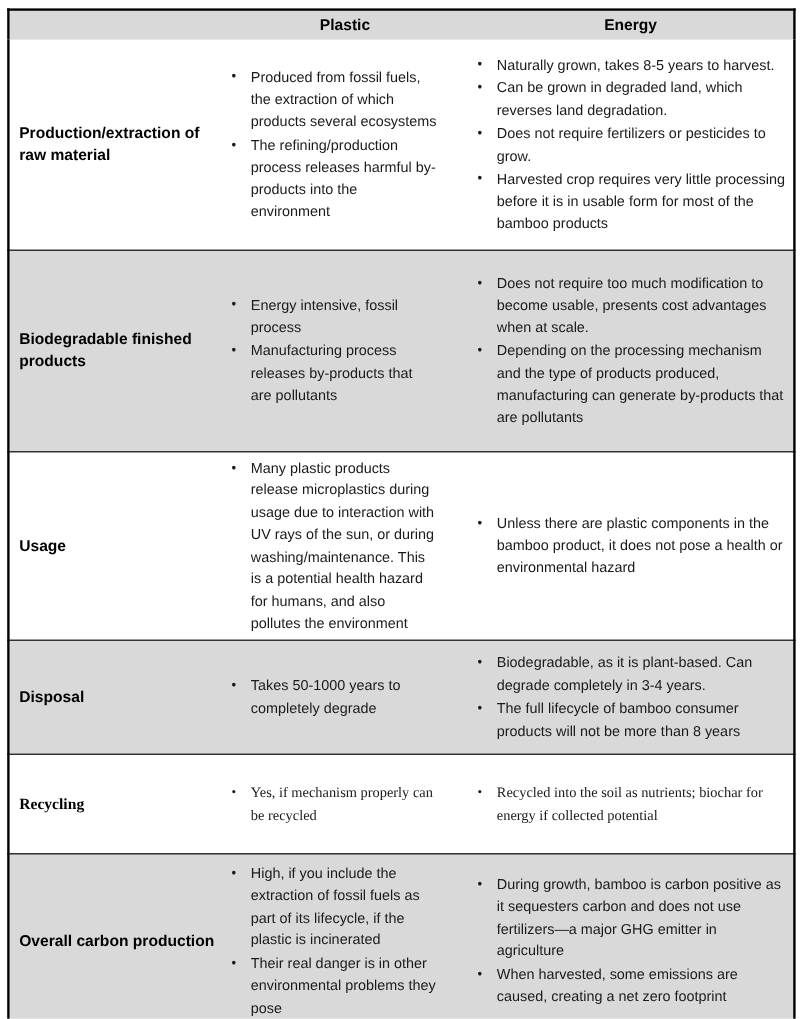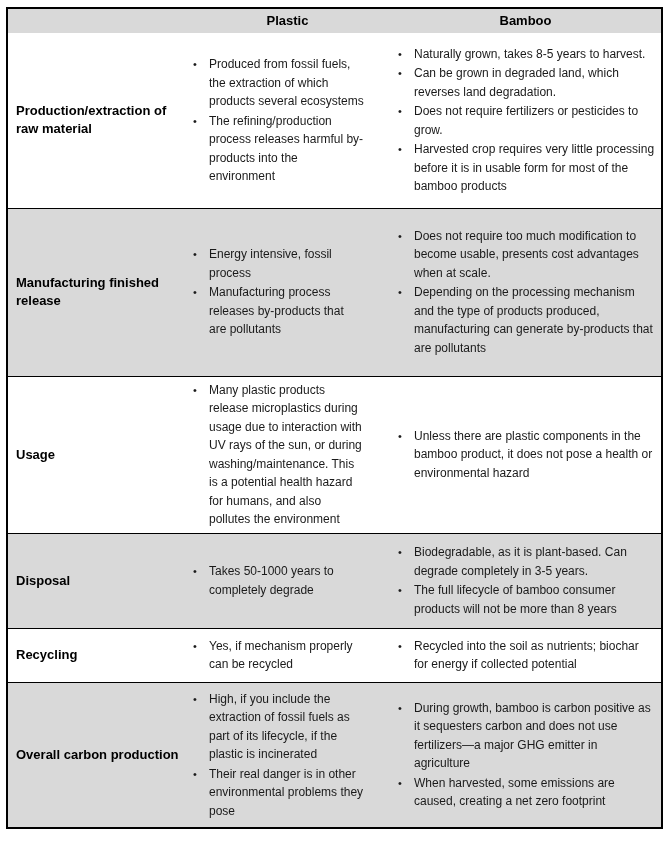--- a/index.html
+++ b/index.html
@@ -72,38 +72,38 @@
     position:absolute;
     left:5px;top:0;
     font-size:11px;
   }
 
   
   tr.r0{height:175px;}
   tr.r1{height:168px;}
   tr.r2{height:154px;}
   tr.r3{height:95px;}
-  tr.r4{height:54px;}
+  tr.r4{height:83px;font-family:Liberation Serif, serif;}
   tr.r5{height:146px;}
 </style>
 </head>
 <body>
 
 <div class="page">
   <table class="cmp">
     <colgroup>
       <col class="c-label">
       <col class="c-plastic">
       <col class="c-bamboo">
     </colgroup>
     <thead>
       <tr class="header-row shaded">
         <th></th>
         <th>Plastic</th>
-        <th>Bamboo</th>
+        <th>Energy</th>
       </tr>
     </thead>
     <tbody>
       <tr class="r0">
         <th class="row-label">Production/extraction of raw material</th>
         <td class="cell-plastic">
           <ul class="bullets">
               <li><span class="bullet">•</span><span>Produced from fossil fuels, the extraction of which products several ecosystems</span></li>
               <li><span class="bullet">•</span><span>The refining/production process releases harmful by-products into the environment</span></li>
             </ul>
@@ -111,21 +111,21 @@
         <td class="cell-bamboo">
           <ul class="bullets">
               <li><span class="bullet">•</span><span>Naturally grown, takes 8-5 years to harvest.</span></li>
               <li><span class="bullet">•</span><span>Can be grown in degraded land, which reverses land degradation.</span></li>
               <li><span class="bullet">•</span><span>Does not require fertilizers or pesticides to grow.</span></li>
               <li><span class="bullet">•</span><span>Harvested crop requires very little processing before it is in usable form for most of the bamboo products</span></li>
             </ul>
         </td>
       </tr>
       <tr class="r1 shaded">
-        <th class="row-label">Manufacturing finished release</th>
+        <th class="row-label">Biodegradable finished products</th>
         <td class="cell-plastic">
           <ul class="bullets">
               <li><span class="bullet">•</span><span>Energy intensive, fossil process</span></li>
               <li><span class="bullet">•</span><span>Manufacturing process releases by-products that are pollutants</span></li>
             </ul>
         </td>
         <td class="cell-bamboo">
           <ul class="bullets">
               <li><span class="bullet">•</span><span>Does not require too much modification to become usable, presents cost advantages when at scale.</span></li>
               <li><span class="bullet">•</span><span>Depending on the processing mechanism and the type of products produced, manufacturing can generate by-products that are pollutants</span></li>
@@ -147,21 +147,21 @@
       </tr>
       <tr class="r3 shaded">
         <th class="row-label">Disposal</th>
         <td class="cell-plastic">
           <ul class="bullets">
               <li><span class="bullet">•</span><span>Takes 50-1000 years to completely degrade</span></li>
             </ul>
         </td>
         <td class="cell-bamboo">
           <ul class="bullets">
-              <li><span class="bullet">•</span><span>Biodegradable, as it is plant-based. Can degrade completely in 3-5 years.</span></li>
+              <li><span class="bullet">•</span><span>Biodegradable, as it is plant-based. Can degrade completely in 3-4 years.</span></li>
               <li><span class="bullet">•</span><span>The full lifecycle of bamboo consumer products will not be more than 8 years</span></li>
             </ul>
         </td>
       </tr>
       <tr class="r4">
         <th class="row-label">Recycling</th>
         <td class="cell-plastic">
           <ul class="bullets">
               <li><span class="bullet">•</span><span>Yes, if mechanism properly can be recycled</span></li>
             </ul>

